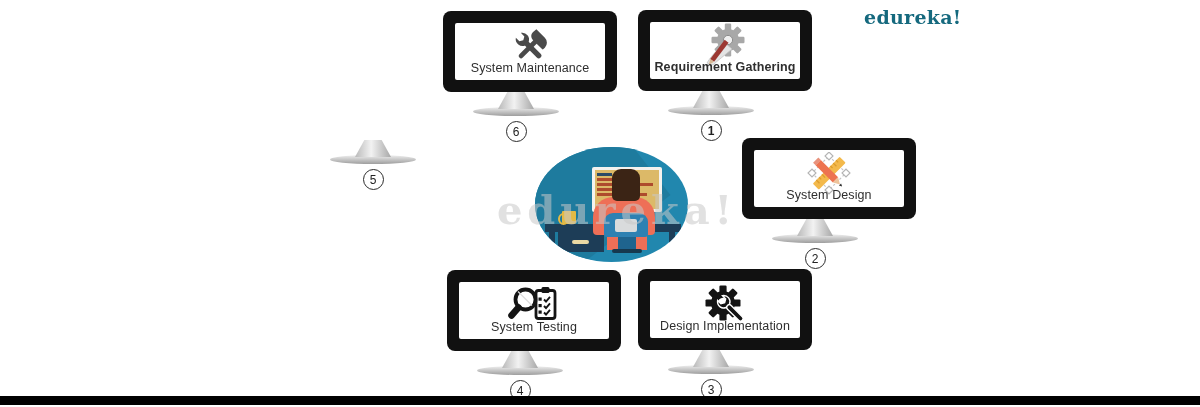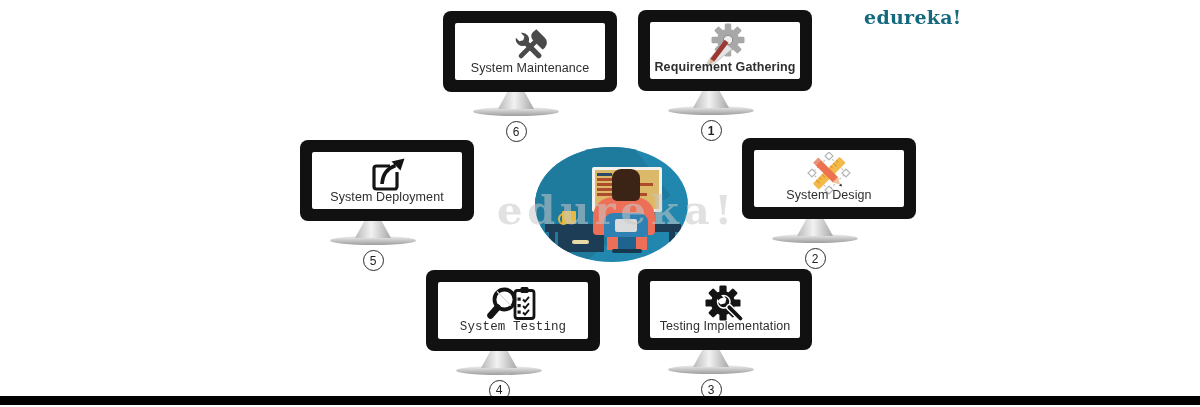--- a/index.html
+++ b/index.html
@@ -26,21 +26,21 @@
   .bottom-bar{
     position:absolute;left:0;top:396px;width:1200px;height:9px;
     background:#010101;z-index:40;
   }
   
   .monitor{position:absolute;width:146px;z-index:10;}
   .m-maint {left:443px;top:11px;}
   .m-req   {left:638px;top:10px;font-weight:bold;}
   .m-design{left:742px;top:138px;}
   .m-deploy{left:300px;top:140px;}
-  .m-test  {left:426px;top:270px;font-family:Liberation Mono, monospace;}
+  .m-test  {left:447px;top:270px;}
   .m-impl  {left:638px;top:269px;}
   .screen{
     width:174px;height:81px;background:#111;border-radius:8px;
     padding:12px;box-sizing:border-box;
   }
   .panel{
     width:100%;height:100%;background:#fff;border-radius:2px;
     position:relative;overflow:hidden;
   }
   .panel svg{position:absolute;left:50%;transform:translateX(-50%);}
@@ -187,30 +187,20 @@
       </svg>
       <div class="phase-label">System Design</div>
     </div>
   </div>
   <div class="neck"></div>
   <div class="mbase"></div>
   <div class="num">2</div>
 </div>
 
 <div class="monitor m-deploy">
-  <div class="screen">
-    <div class="panel">
-      <svg width="42" height="40" viewBox="0 0 42 40" style="top:4px">
-        <path d="M31 16 v14.5 a2.5 2.5 0 0 1 -2.5 2.5 h-18 a2.5 2.5 0 0 1 -2.5 -2.5 v-18 a2.5 2.5 0 0 1 2.5 -2.5 h13.5" fill="none" stroke="#141414" stroke-width="3.2"></path>
-        <path d="M16 28 C16.5 19 21 12.5 29.5 9.5" fill="none" stroke="#141414" stroke-width="3.6"></path>
-        <path d="M38.5 2.5 L25.5 5.5 L34.5 14.5 Z" fill="#141414"></path>
-      </svg>
-      <div class="phase-label">System Deployment</div>
-    </div>
-  </div>
   <div class="neck"></div>
   <div class="mbase"></div>
   <div class="num">5</div>
 </div>
 
 <div class="monitor m-test">
   <div class="screen">
     <div class="panel">
       <svg width="54" height="44" viewBox="0 0 54 44" style="top:2px">
         <rect x="29" y="6.5" width="19" height="28" rx="2.5" fill="#fff" stroke="#141414" stroke-width="2.8"></rect>
@@ -253,21 +243,21 @@
             <rect x="-3.6" y="-17.5" width="7.2" height="7.5" rx="1.2" transform="rotate(315)"></rect>
             <circle r="12"></circle>
           </g>
           <circle r="5.2" fill="#fff"></circle>
         </g>
         <g transform="rotate(-45 29 26)" fill="#141414" stroke="#fff" stroke-width="1.4">
           <path d="M22.8 16.5 a6.4 6.4 0 0 1 2.8 -6 l0 4.6 3.4 1.9 3.4 -1.9 0 -4.6 a6.4 6.4 0 0 1 2.8 6 a6.4 6.4 0 0 1 -3.8 5 l-4.8 0 a6.4 6.4 0 0 1 -3.8 -5 z"></path>
           <rect x="26.4" y="21" width="5.2" height="21" rx="2.6"></rect>
         </g>
       </svg>
-      <div class="phase-label">Testing Implementation</div>
+      <div class="phase-label">Design Implementation</div>
     </div>
   </div>
   <div class="neck"></div>
   <div class="mbase"></div>
   <div class="num">3</div>
 </div>
 
 <div class="hero">
   <div class="wedge"></div>
   <div class="pc-frame"></div>

